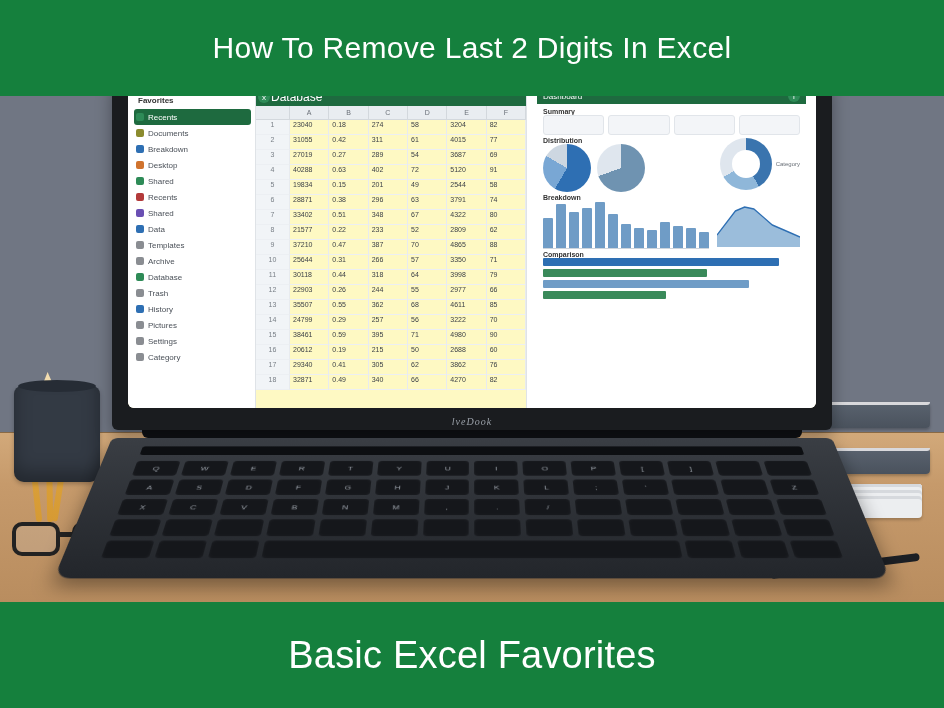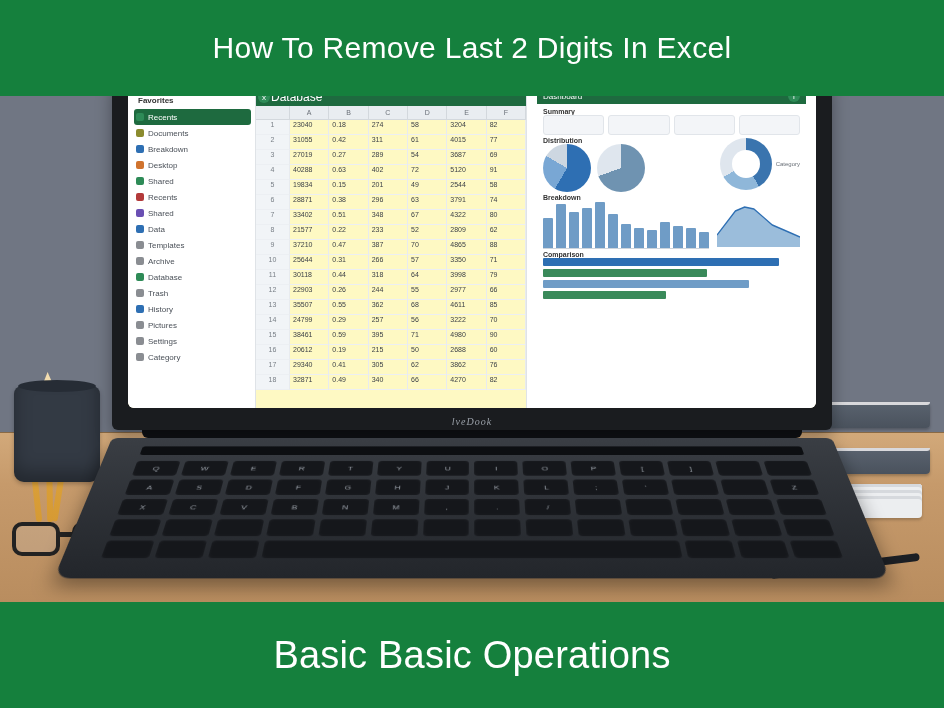--- a/index.html
+++ b/index.html
@@ -549,14 +549,14 @@
           <div class="key space"></div>
           <div class="key"></div>
           <div class="key"></div>
           <div class="key"></div>
         </div>
     </div>
   </div>
 </div>
 
 <div class="band band-bottom">
-  <span>Basic Basic Operations</span>
+  <span>Basic Excel Favorites</span>
 </div>
 
 </body></html>

